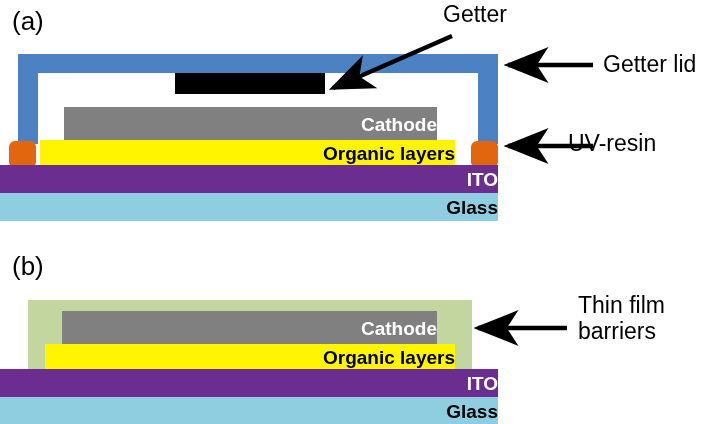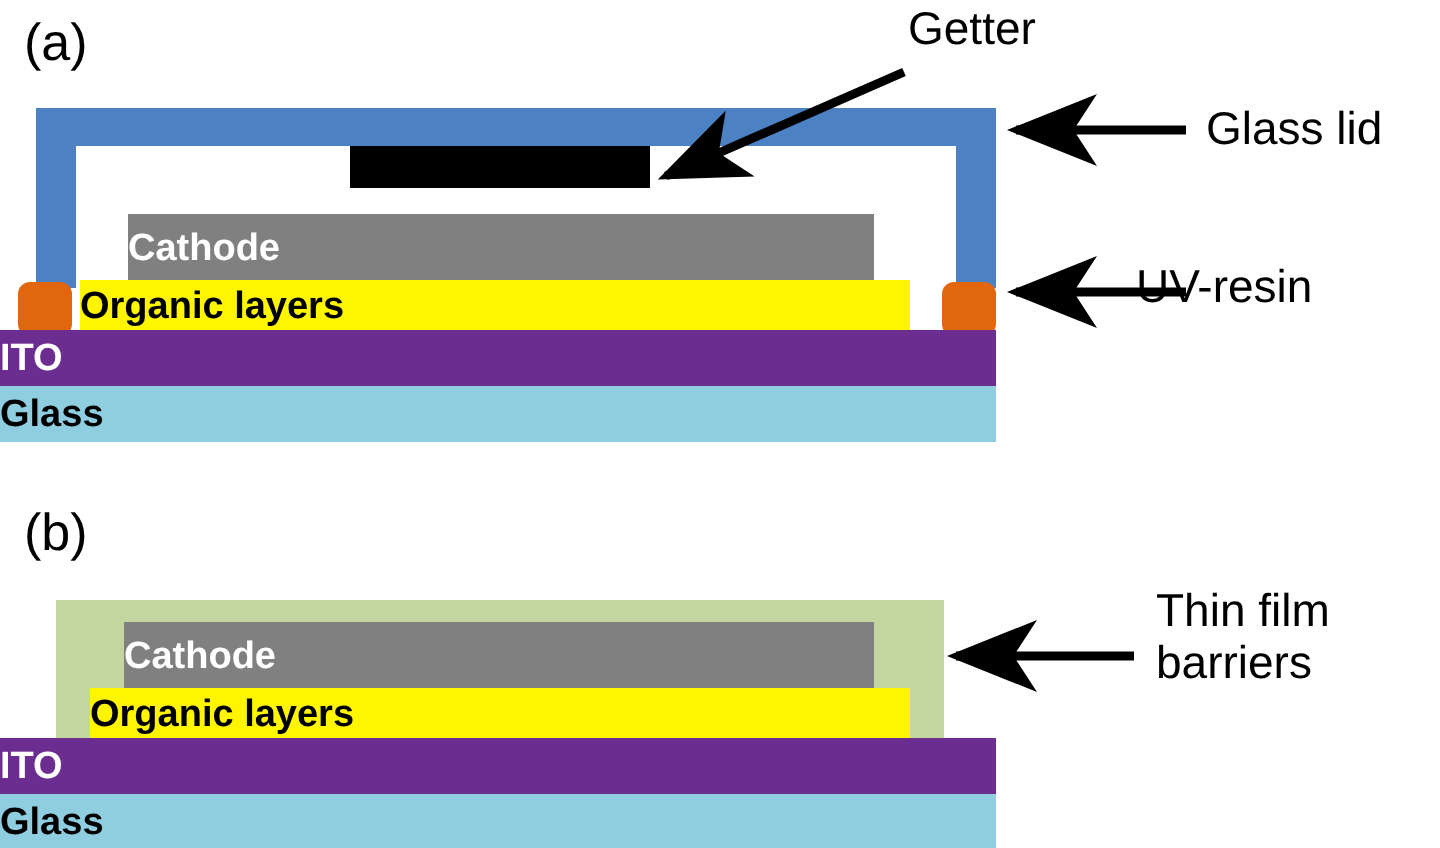--- a/index.html
+++ b/index.html
@@ -28,21 +28,21 @@
     letter-spacing: 0px;
     line-height: 1;
   }
   .layer {
     position: absolute;
     box-sizing: border-box;
   }
   .layer-text {
     position: absolute;
     width: 100%;
-    text-align: left;
+    text-align: right;
     font-weight: bold;
     font-size: 19px;
     line-height: 1;
     font-family: "Liberation Sans", sans-serif;
     white-space: nowrap;
   }
   .annot {
     position: absolute;
     font-size: 23px;
     color: #000;
@@ -86,23 +86,23 @@
     </div>
 
     <div class="layer" style="left:0px; top:165px; width:498px; height:28px; background:#6B2D8F;">
       <div class="layer-text" style="top:5px; color:#FFFFFF;">ITO</div>
     </div>
 
     <div class="layer" style="left:0px; top:193px; width:498px; height:28px; background:#8ECEE0;">
       <div class="layer-text" style="top:5px; color:#000000;">Glass</div>
     </div>
 
-    <div class="annot" style="left:454px; top:2px;text-align:center;">Getter</div>
+    <div class="annot" style="left:443px; top:2px;text-align:center;">Getter</div>
 
-    <div class="annot" style="left:603px; top:52px;">Glass lid</div>
+    <div class="annot" style="left:603px; top:52px;">Getter lid</div>
 
     <div class="annot" style="left:568px; top:131px;">UV-resin</div>
   </div>
 
   <div>
 
     <div class="panel-label" style="left:12px; top:253px;">(b)</div>
 
     <div class="layer" style="left:28px; top:300px; width:444px; height:69px; background:#C3D6A0;"></div>
 

